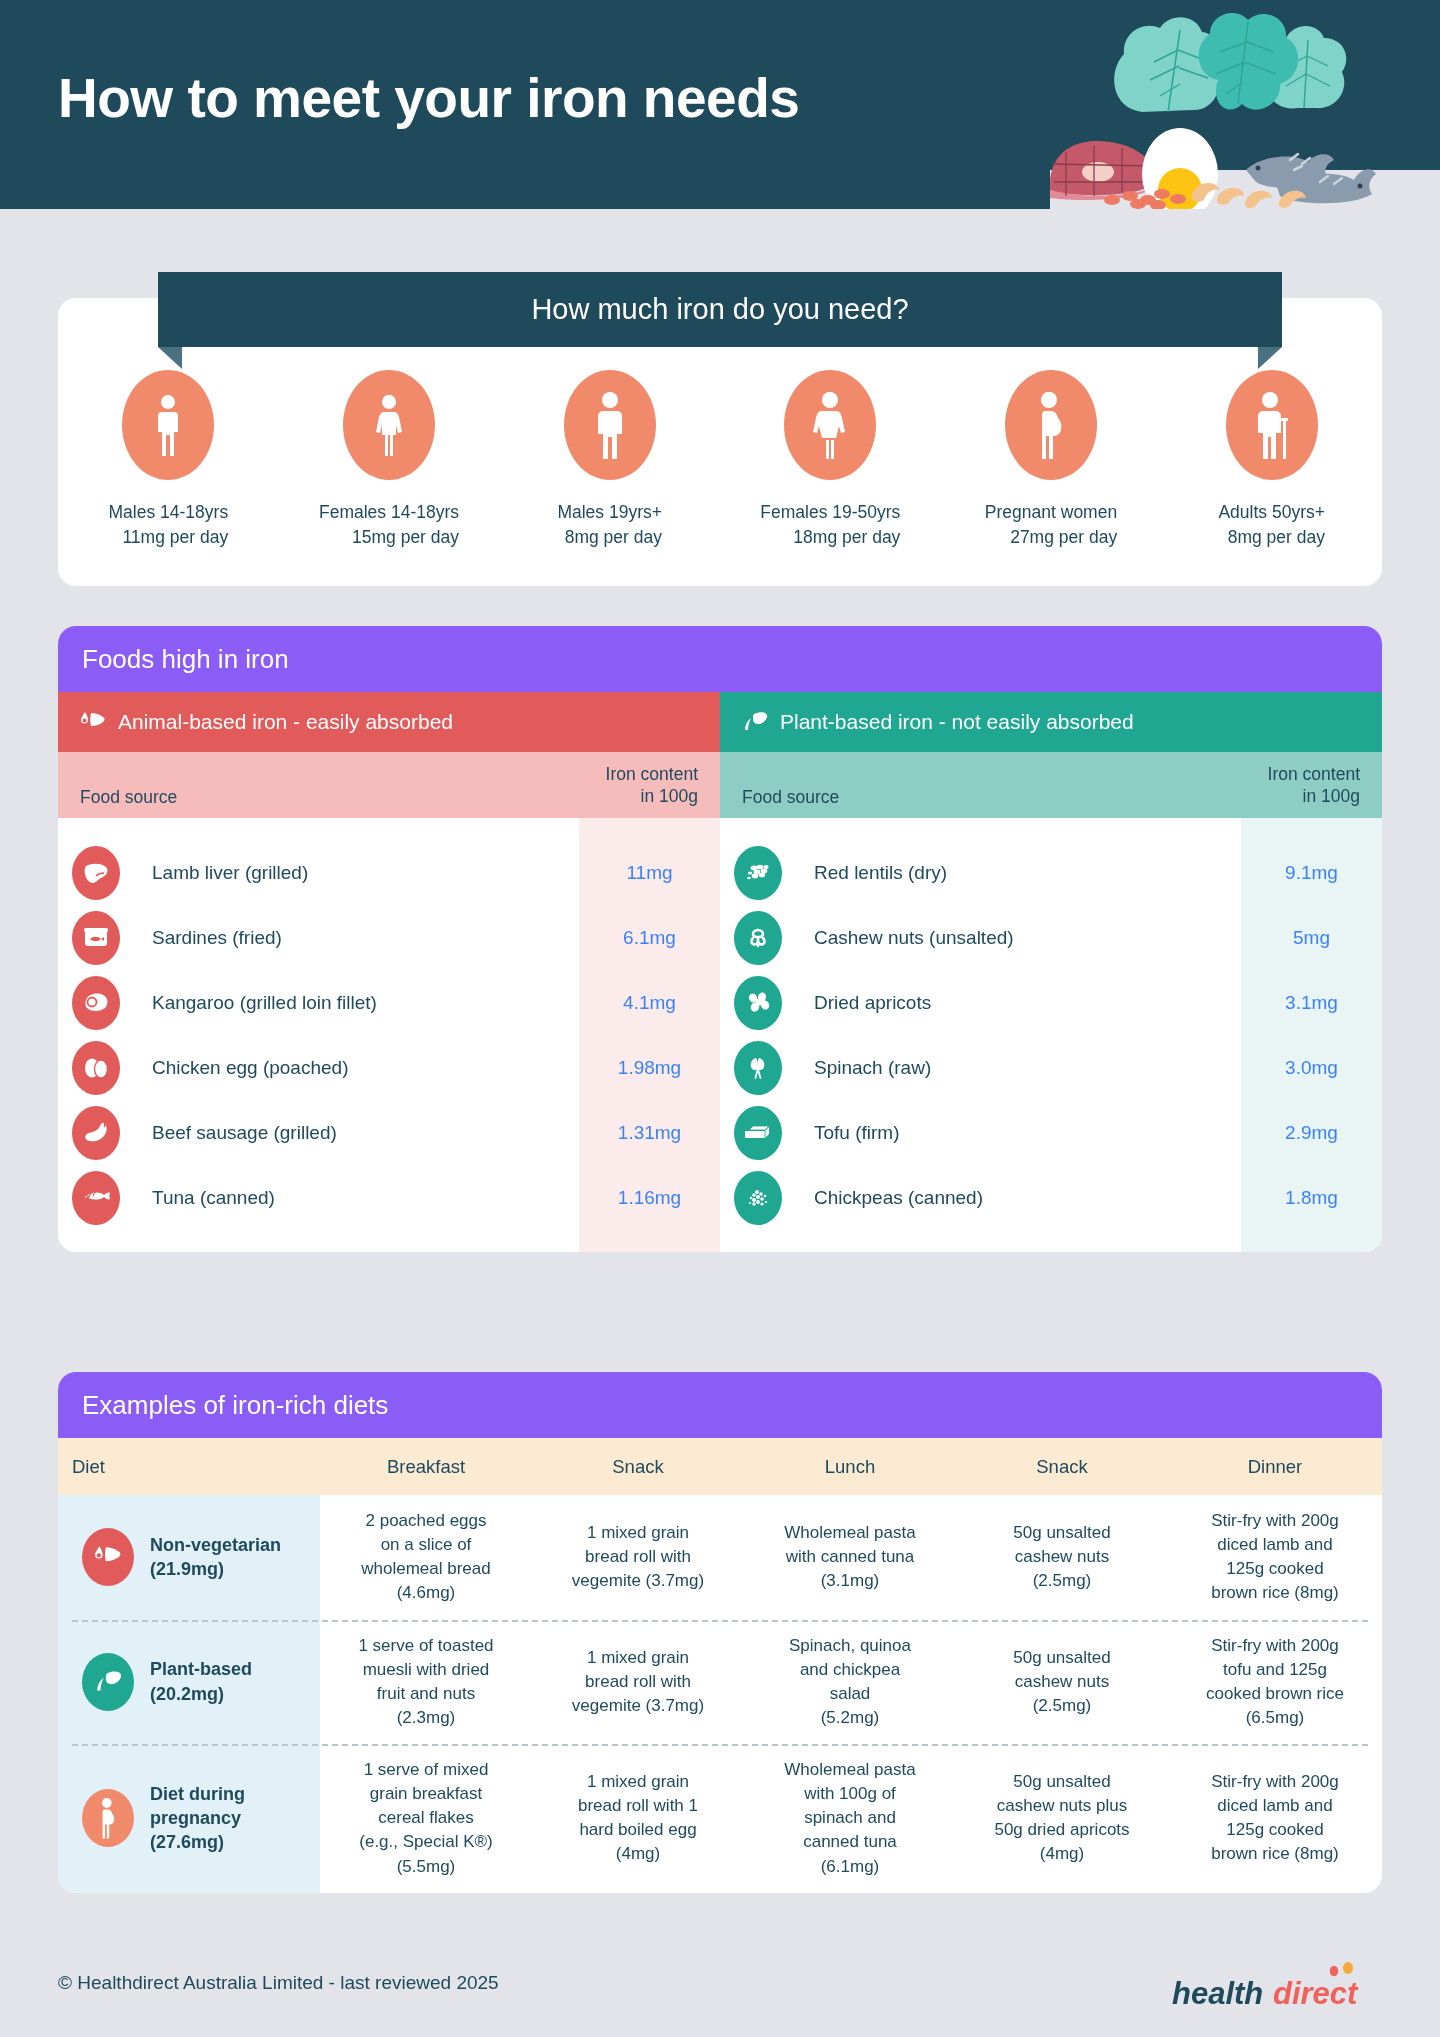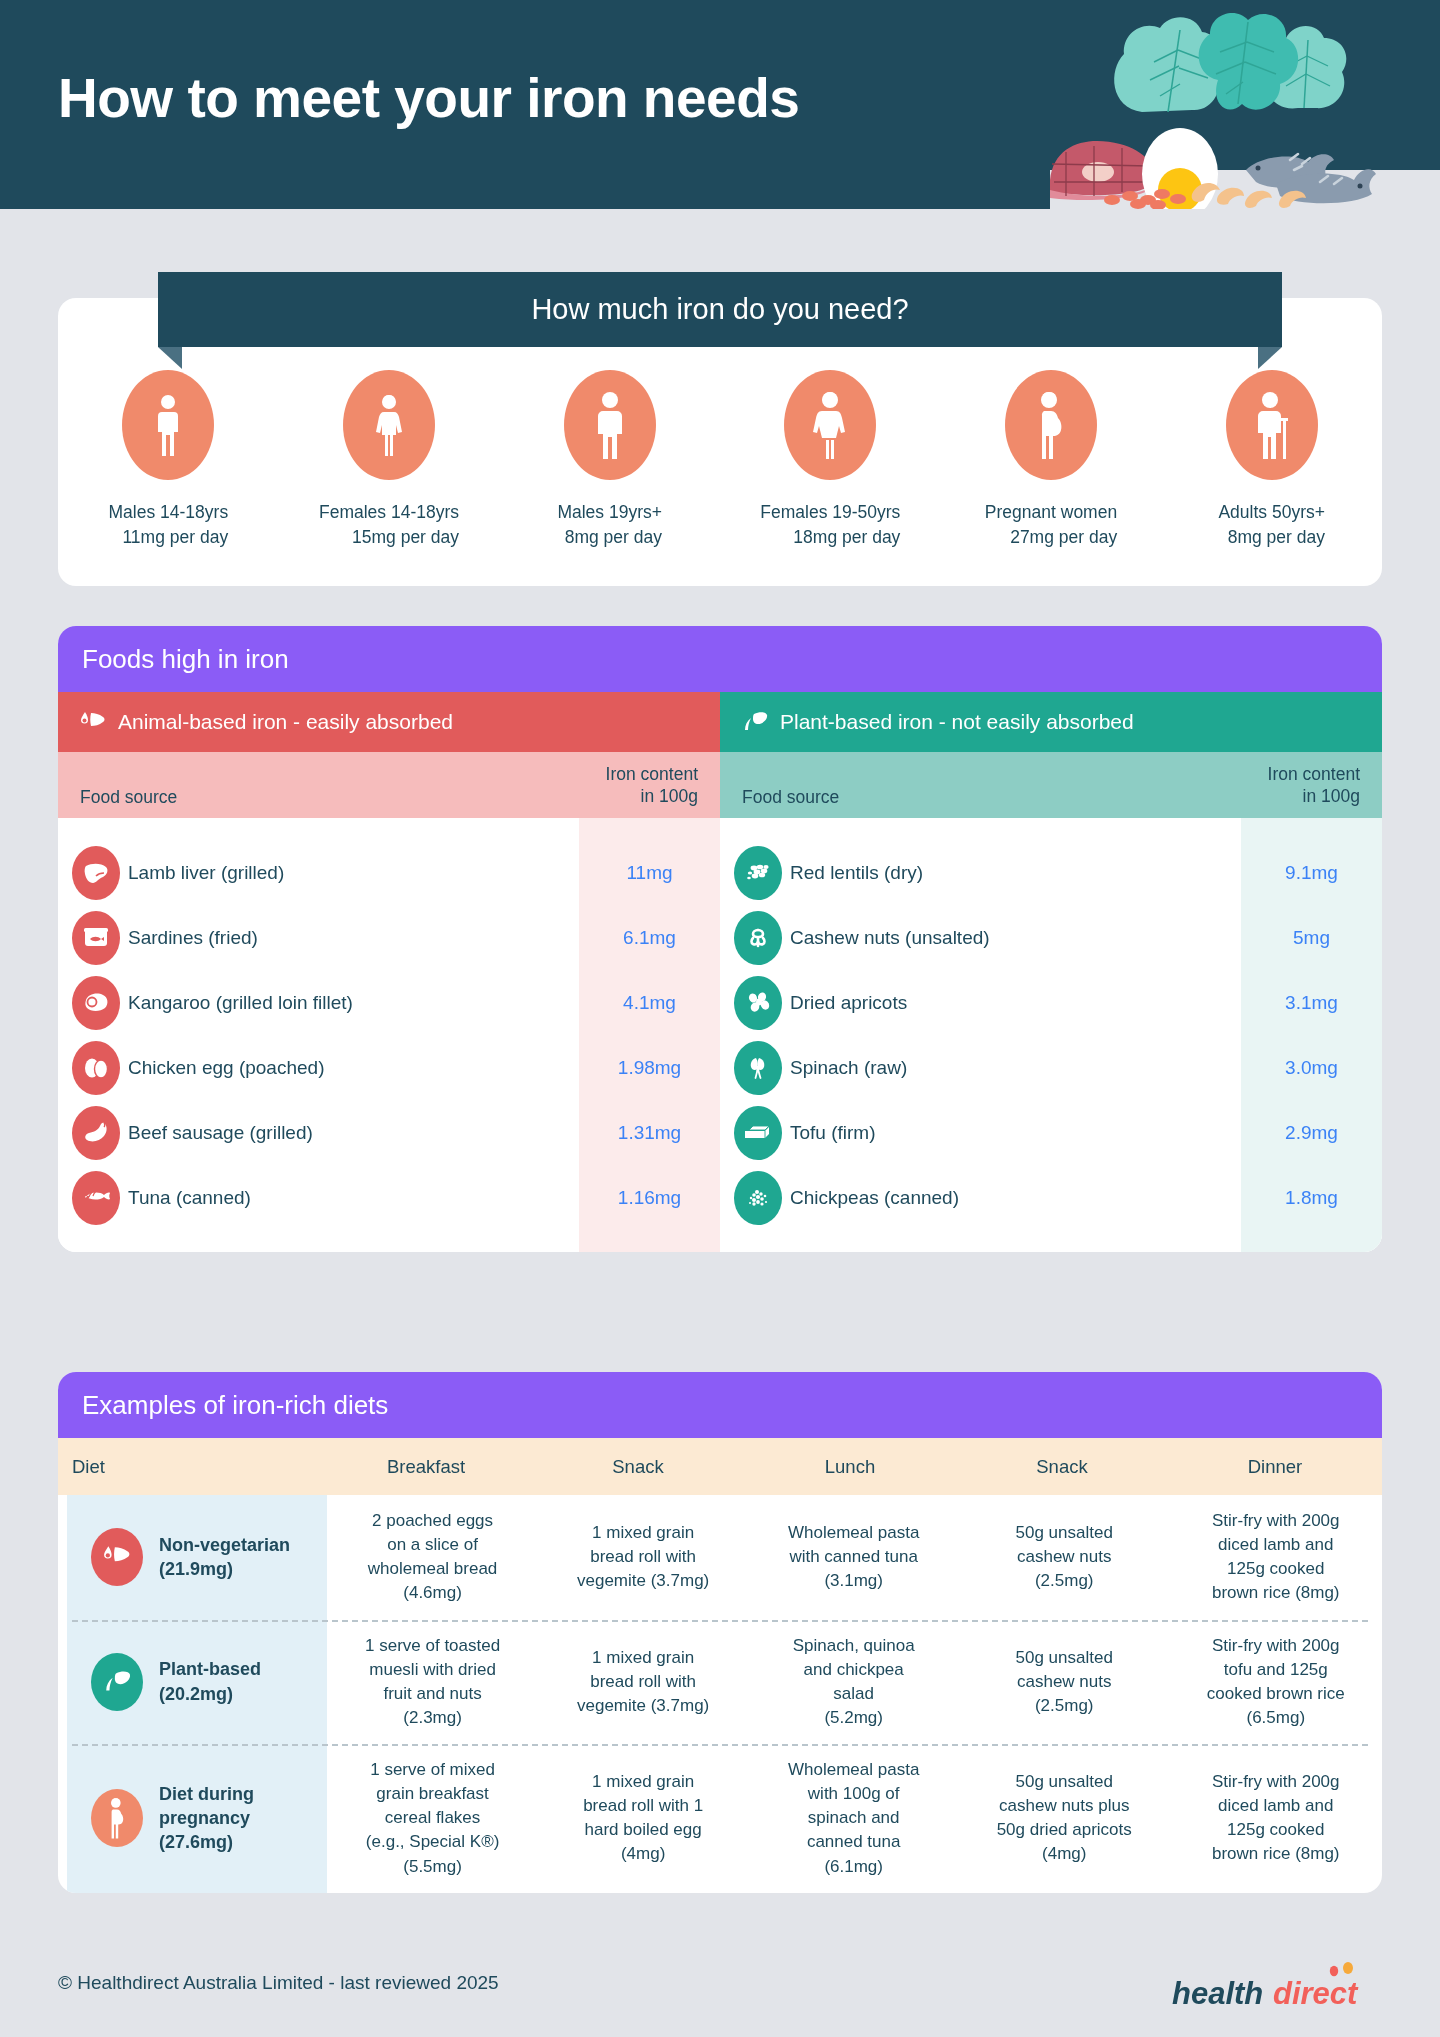--- a/index.html
+++ b/index.html
@@ -142,21 +142,21 @@
   }
   .food-icon {
     width: 48px; height: 54px; border-radius: 50%;
     display: flex; align-items: center; justify-content: center;
     flex: none;
   }
   .food-icon.animal { background: #e15b5b; }
   .food-icon.plant  { background: #1fa791; }
   .food-name {
     flex: 1;
-    padding-left: 8px;
+    padding-left: 32px;
     color: #1f4a5c;
     font-size: 19px;
   }
   .food-iron {
     width: 141px;
     text-align: center;
     color: #3b82f6;
     font-size: 19px;
   }
   .rows-pad { height: 22px; }
@@ -198,21 +198,20 @@
     line-height: 1.42;
     padding: 14px 6px;
     white-space: pre-line;
   }
   .diet-cell.first {
     background: #e2f0f7;
     justify-content: flex-start;
     padding-left: 24px;
     gap: 16px;
     text-align: left;
-    margin-left: 9px;
   }
   .diet-badge {
     width: 52px; height: 58px; border-radius: 50%;
     flex: none;
     display: flex; align-items: center; justify-content: center;
   }
   .diet-name { font-weight: bold; font-size: 18px; line-height: 1.35; white-space: pre-line; }
 
   .col-0 { width: 262px; }
   .col-1 { width: 212px; text-align: center; }

